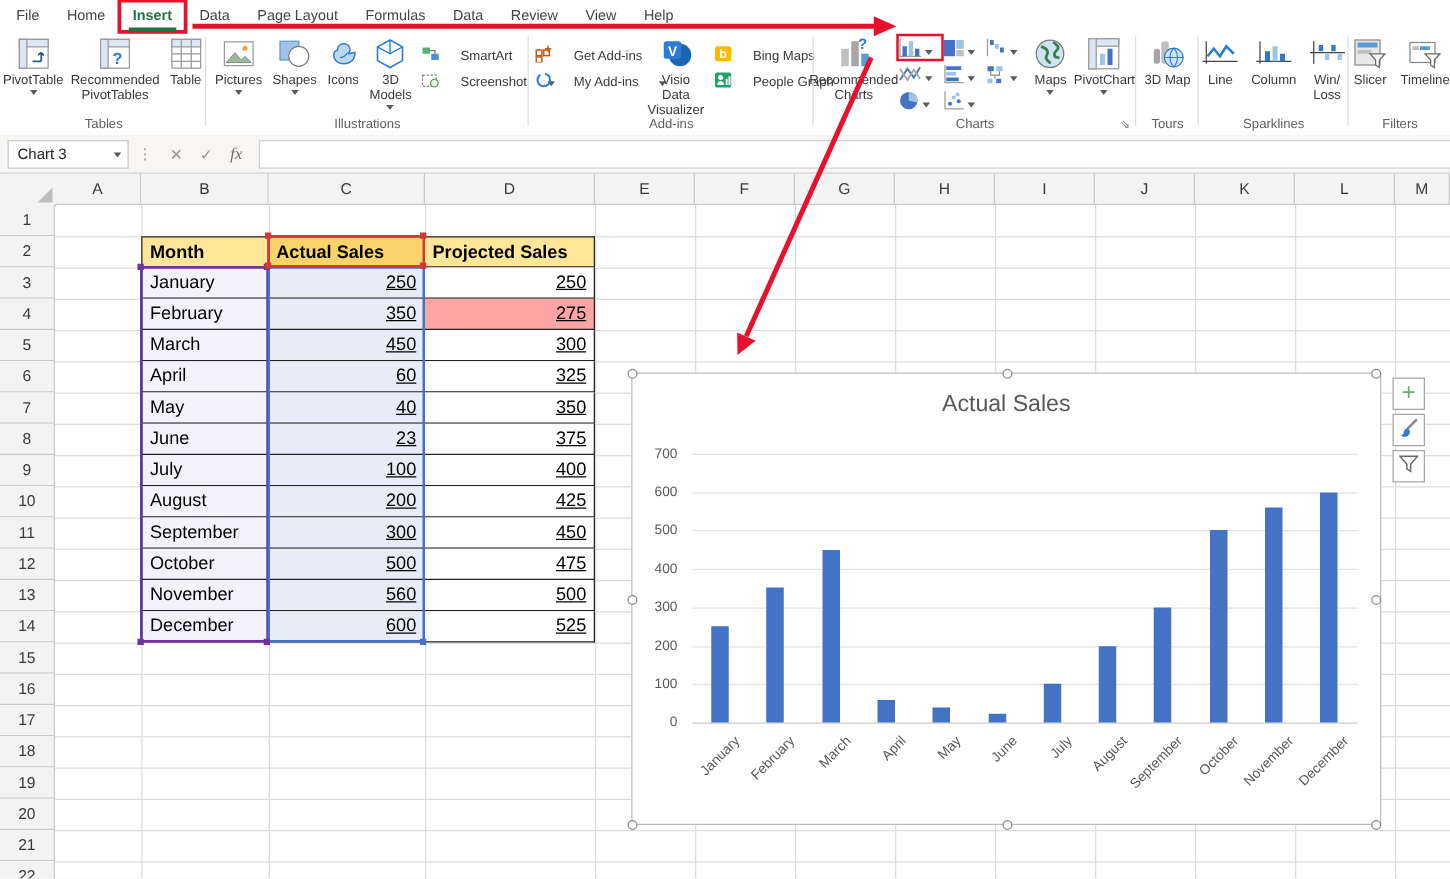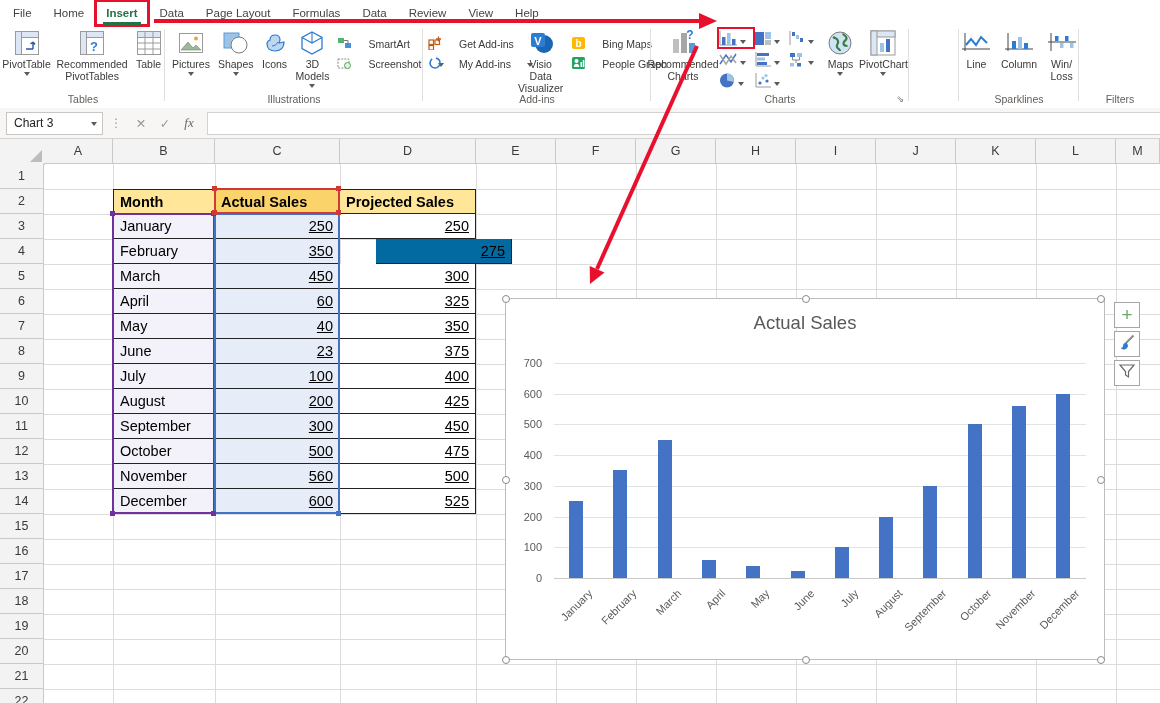--- a/index.html
+++ b/index.html
@@ -358,20 +358,36 @@
           </span>
           <span>PivotChart</span>
           <span class="chev"></span>
         </div>
       </div>
       <div class="glabel">Charts</div>
       <div class="launcher">⇘</div>
     </div>
     <div class="gsep" style="left:908px;"></div>
 
+    <div class="group" style="left:910px;width:48px;">
+      <div class="gbody" style="justify-content:center;">
+        <div class="bb" style="width:44px;">
+          <span class="ic">
+            <svg width="28" height="28" viewBox="0 0 28 28">
+                <rect x="3" y="10" width="5" height="12" rx="2" fill="#a6a6a6"></rect>
+                <rect x="9" y="4" width="6" height="18" rx="2.5" fill="#bfbfbf"></rect>
+                <circle cx="19" cy="17" r="7.5" fill="#cfe3f5" stroke="#2b7cd3"></circle>
+                <path d="M12 17 h15 M19 9.5 a11 11 0 0 1 0 15 M19 9.5 a11 11 0 0 0 0 15" stroke="#2b7cd3" fill="none" stroke-width=".9"></path>
+              </svg>
+          </span>
+          <span>3D Map</span>
+        </div>
+      </div>
+      <div class="glabel">Tours</div>
+    </div>
     <div class="gsep" style="left:958px;"></div>
 
     <div class="group" style="left:960px;width:118px;">
       <div class="gbody" style="justify-content:center;gap:6px;">
         <div class="bb" style="width:34px;">
           <span class="ic">
             <svg width="30" height="24" viewBox="0 0 30 24">
                 <path d="M4 2 V20 M1 18 H29" stroke="#444" fill="none"></path>
                 <path d="M5 14 l5 -6 5 6 5 -8 6 6" stroke="#2b7cd3" stroke-width="2" fill="none"></path>
               </svg>
@@ -400,20 +416,44 @@
               </svg>
           </span>
           <span>Win/ Loss</span>
         </div>
       </div>
       <div class="glabel">Sparklines</div>
     </div>
     <div class="gsep" style="left:1078px;"></div>
 
     <div class="group" style="left:1080px;width:80px;">
+      <div class="gbody" style="justify-content:center;gap:8px;">
+        <div class="bb" style="width:34px;">
+          <span class="ic">
+            <svg width="28" height="28" viewBox="0 0 28 28">
+                <rect x="2" y="3" width="20" height="20" fill="#e8e8e8" stroke="#8a8a8a"></rect>
+                <rect x="4" y="5" width="16" height="4" fill="#5b9bd5"></rect>
+                <rect x="4" y="11" width="11" height="3" fill="#bfbfbf"></rect>
+                <path d="M14 14 h12 l-4.5 5 v6 l-3 -2 v-4z" fill="#fff" stroke="#6a6a6a"></path>
+              </svg>
+          </span>
+          <span>Slicer</span>
+        </div>
+        <div class="bb" style="width:42px;">
+          <span class="ic">
+            <svg width="28" height="28" viewBox="0 0 28 28">
+                <rect x="2" y="5" width="20" height="16" fill="#fff" stroke="#8a8a8a"></rect>
+                <rect x="4" y="8" width="5" height="3" fill="#bfbfbf"></rect>
+                <rect x="10" y="8" width="8" height="3" fill="#5b9bd5"></rect>
+                <path d="M14 14 h12 l-4.5 5 v6 l-3 -2 v-4z" fill="#fff" stroke="#6a6a6a"></path>
+              </svg>
+          </span>
+          <span>Timeline</span>
+        </div>
+      </div>
       <div class="glabel">Filters</div>
     </div>
   </div>
 
   <div class="frow">
     <div class="namebox">
       <span>Chart 3</span>
       <span class="chev"></span>
     </div>
     <span class="fdots">⋮</span>
@@ -499,21 +539,21 @@
 
   <div id="dtable">
       <div class="dcell hd left" style="left: 113px; top: 189px; width: 102px; height: 25px; z-index: 2; position: absolute; background: rgb(255, 230, 153);">Month</div>
       <div class="dcell hd" style="left: 215px; top: 189px; width: 125px; height: 25px; z-index: 2; position: absolute; background: rgb(251, 211, 107);">Actual Sales</div>
       <div class="dcell hd" style="left: 340px; top: 189px; width: 136px; height: 25px; z-index: 2; position: absolute; background: rgb(255, 230, 153);">Projected Sales</div>
       <div class="dcell left" style="left: 113px; top: 214px; width: 102px; height: 25px; z-index: 2; position: absolute; background: rgb(243, 241, 249);">January</div>
       <div class="dcell num" style="left: 215px; top: 214px; width: 125px; height: 25px; z-index: 2; position: absolute; background: rgb(231, 237, 248);">250</div>
       <div class="dcell num" style="left: 340px; top: 214px; width: 136px; height: 25px; z-index: 2; position: absolute; background: rgb(255, 255, 255);">250</div>
       <div class="dcell left" style="left: 113px; top: 239px; width: 102px; height: 25px; z-index: 2; position: absolute; background: rgb(243, 241, 249);">February</div>
       <div class="dcell num" style="left: 215px; top: 239px; width: 125px; height: 25px; z-index: 2; position: absolute; background: rgb(231, 237, 248);">350</div>
-      <div class="dcell num" style="left: 340px; top: 239px; width: 136px; height: 25px; z-index: 2; position: absolute; background: #0369a1; margin-left: 36px;">275</div>
+      <div class="dcell num" style="left: 340px; top: 239px; width: 136px; height: 25px; z-index: 2; position: absolute; background: #fca5a5;">275</div>
       <div class="dcell left" style="left: 113px; top: 264px; width: 102px; height: 25px; z-index: 2; position: absolute; background: rgb(243, 241, 249);">March</div>
       <div class="dcell num" style="left: 215px; top: 264px; width: 125px; height: 25px; z-index: 2; position: absolute; background: rgb(231, 237, 248);">450</div>
       <div class="dcell num" style="left: 340px; top: 264px; width: 136px; height: 25px; z-index: 2; position: absolute; background: rgb(255, 255, 255);">300</div>
       <div class="dcell left" style="left: 113px; top: 289px; width: 102px; height: 25px; z-index: 2; position: absolute; background: rgb(243, 241, 249);">April</div>
       <div class="dcell num" style="left: 215px; top: 289px; width: 125px; height: 25px; z-index: 2; position: absolute; background: rgb(231, 237, 248);">60</div>
       <div class="dcell num" style="left: 340px; top: 289px; width: 136px; height: 25px; z-index: 2; position: absolute; background: rgb(255, 255, 255);">325</div>
       <div class="dcell left" style="left: 113px; top: 314px; width: 102px; height: 25px; z-index: 2; position: absolute; background: rgb(243, 241, 249);">May</div>
       <div class="dcell num" style="left: 215px; top: 314px; width: 125px; height: 25px; z-index: 2; position: absolute; background: rgb(231, 237, 248);">40</div>
       <div class="dcell num" style="left: 340px; top: 314px; width: 136px; height: 25px; z-index: 2; position: absolute; background: rgb(255, 255, 255);">350</div>
       <div class="dcell left" style="left: 113px; top: 339px; width: 102px; height: 25px; z-index: 2; position: absolute; background: rgb(243, 241, 249);">June</div>

